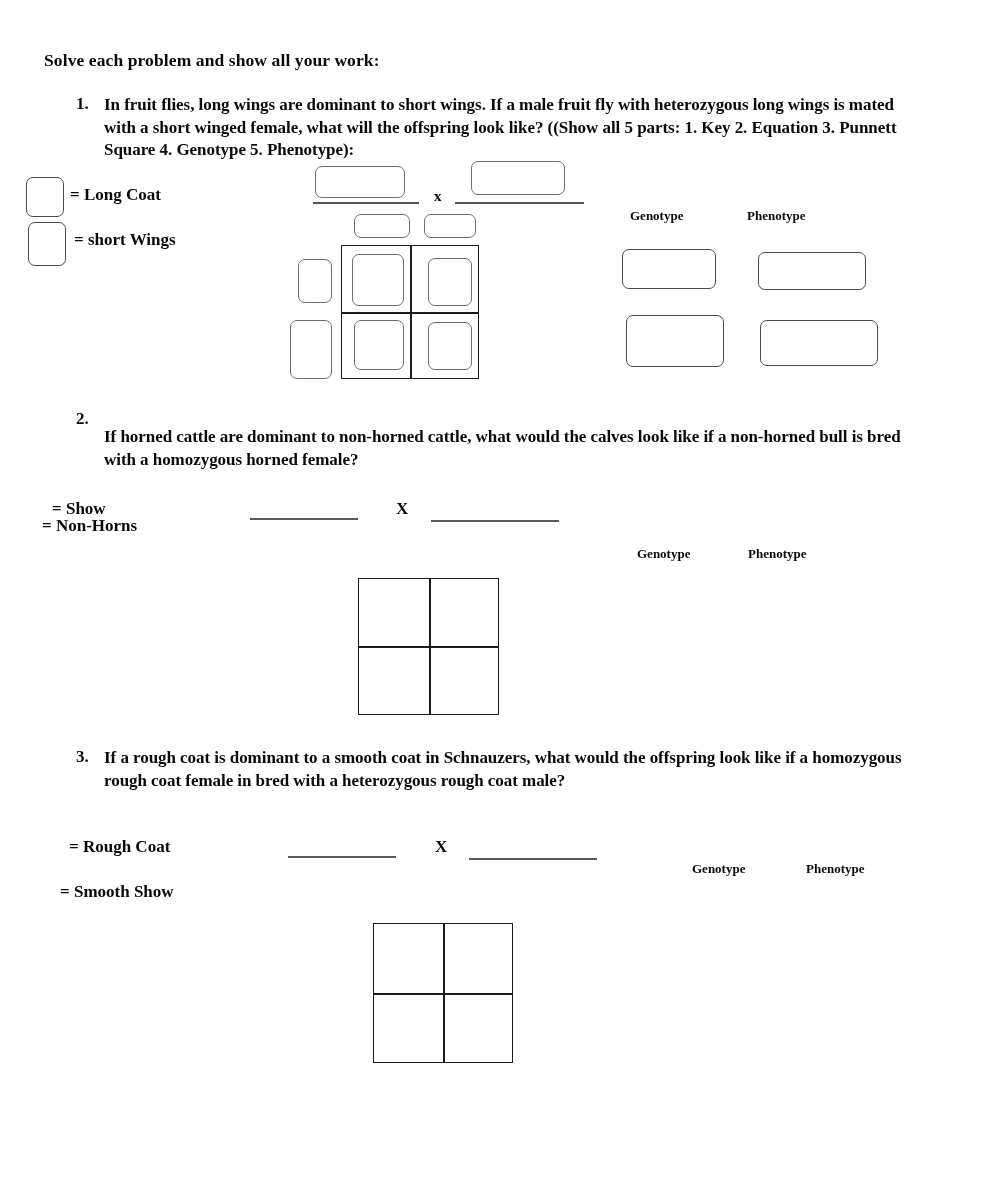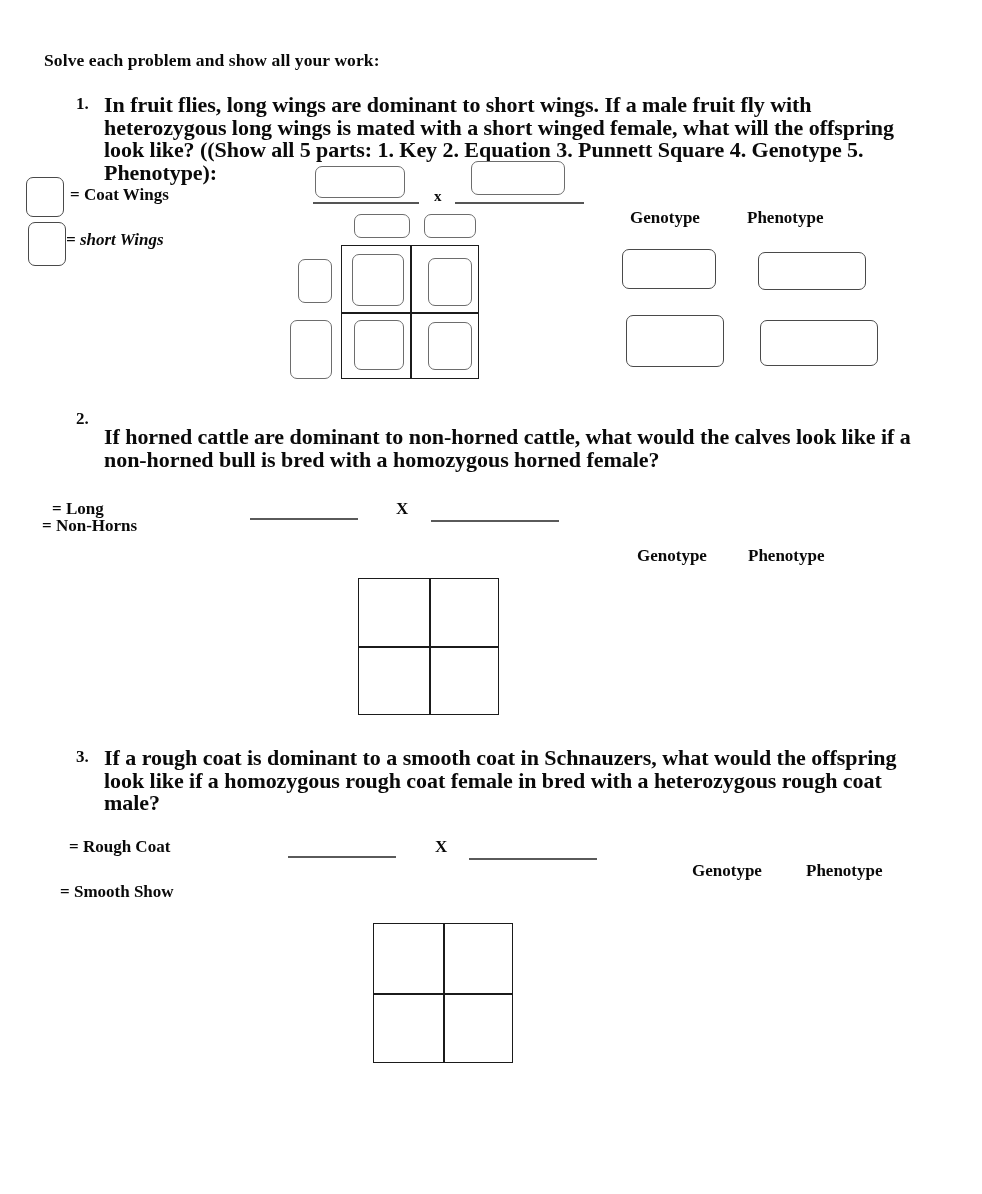--- a/index.html
+++ b/index.html
@@ -23,36 +23,36 @@
   .abs { position: absolute; }
 
   
   .heading {
     font-weight: bold;
     font-size: 17.5px;
     letter-spacing: 0.1px;
   }
   .qtext {
     font-weight: bold;
-    font-size: 22px;
+    font-size: 17px;
     line-height: 22.5px;
     letter-spacing: -0.05px;
   }
   .qnum {
     font-weight: bold;
     font-size: 17px;
   }
   .keylabel {
     font-weight: bold;
     font-size: 17px;
     white-space: nowrap;
   }
   .gp-label {
     font-weight: bold;
-    font-size: 17px;
+    font-size: 13px;
     white-space: nowrap;
   }
   .xmark {
     font-weight: bold;
     font-size: 17px;
   }
   .xmark-sm {
     font-weight: bold;
     font-size: 15px;
   }
@@ -106,24 +106,24 @@
 <div class="page">
 
   <div class="abs heading" style="left:44px; top:50px;">Solve each problem and show all your work:</div>
 
   <div class="abs" style="left:0; top:0;">
 
     <div class="abs qnum" style="left:76px; top:94px;">1.</div>
     <div class="abs qtext" style="left:104px; top:94px; width:818px;">In fruit flies, long wings are dominant to short wings.  If a male fruit fly with    heterozygous long wings is mated with a short winged female, what will the offspring look like?  ((Show all 5 parts: 1. Key  2. Equation  3. Punnett Square      4. Genotype  5. Phenotype):</div>
 
     <div class="abs rbox" style="left:26px; top:177px; width:38px; height:40px;"></div>
-    <div class="abs keylabel" style="left:70px; top:185px;">= Coat Wings</div>
+    <div class="abs keylabel" style="left:70px; top:185px;">= Long Coat</div>
 
     <div class="abs rbox" style="left:28px; top:222px; width:38px; height:44px;"></div>
-    <div class="abs keylabel" style="left:66px; top:230px;font-style:italic;">= short Wings</div>
+    <div class="abs keylabel" style="left:74px; top:230px;">= short Wings</div>
 
     <div class="abs rbox-thin" style="left:315px; top:166px; width:90px; height:32px;"></div>
     <div class="abs underline" style="left:313px; top:202px; width:106px;"></div>
 
     <div class="abs xmark-sm" style="left:434px; top:188px;">x</div>
 
     <div class="abs rbox-thin" style="left:471px; top:161px; width:94px; height:34px;"></div>
     <div class="abs underline" style="left:455px; top:202px; width:129px;"></div>
 
     <div class="abs rbox-thin" style="left:354px; top:214px; width:56px; height:24px;"></div>
@@ -149,21 +149,21 @@
     <div class="abs rbox" style="left:758px; top:252px; width:108px; height:38px;"></div>
     <div class="abs rbox" style="left:626px; top:315px; width:98px; height:52px;"></div>
     <div class="abs rbox" style="left:760px; top:320px; width:118px; height:46px;"></div>
   </div>
 
   <div class="abs" style="left:0; top:0;">
 
     <div class="abs qnum" style="left:76px; top:409px;">2.</div>
     <div class="abs qtext" style="left:104px; top:426px; width:818px;">If horned cattle are dominant to non-horned cattle, what would the calves look like if a non-horned bull is bred with a homozygous horned female?</div>
 
-    <div class="abs keylabel" style="left:52px; top:499px;">= Long</div>
+    <div class="abs keylabel" style="left:52px; top:499px;">= Show</div>
     <div class="abs keylabel" style="left:42px; top:516px;">= Non-Horns</div>
 
     <div class="abs underline-soft" style="left:250px; top:518px; width:108px;"></div>
     <div class="abs xmark" style="left:396px; top:499px;">X</div>
     <div class="abs underline-soft" style="left:431px; top:520px; width:128px;"></div>
 
     <div class="abs gp-label" style="left:637px; top:546px;">Genotype</div>
     <div class="abs gp-label" style="left:748px; top:546px;">Phenotype</div>
 
     <div class="abs grid2" style="left:358px; top:578px; width:141px; height:137px;">

